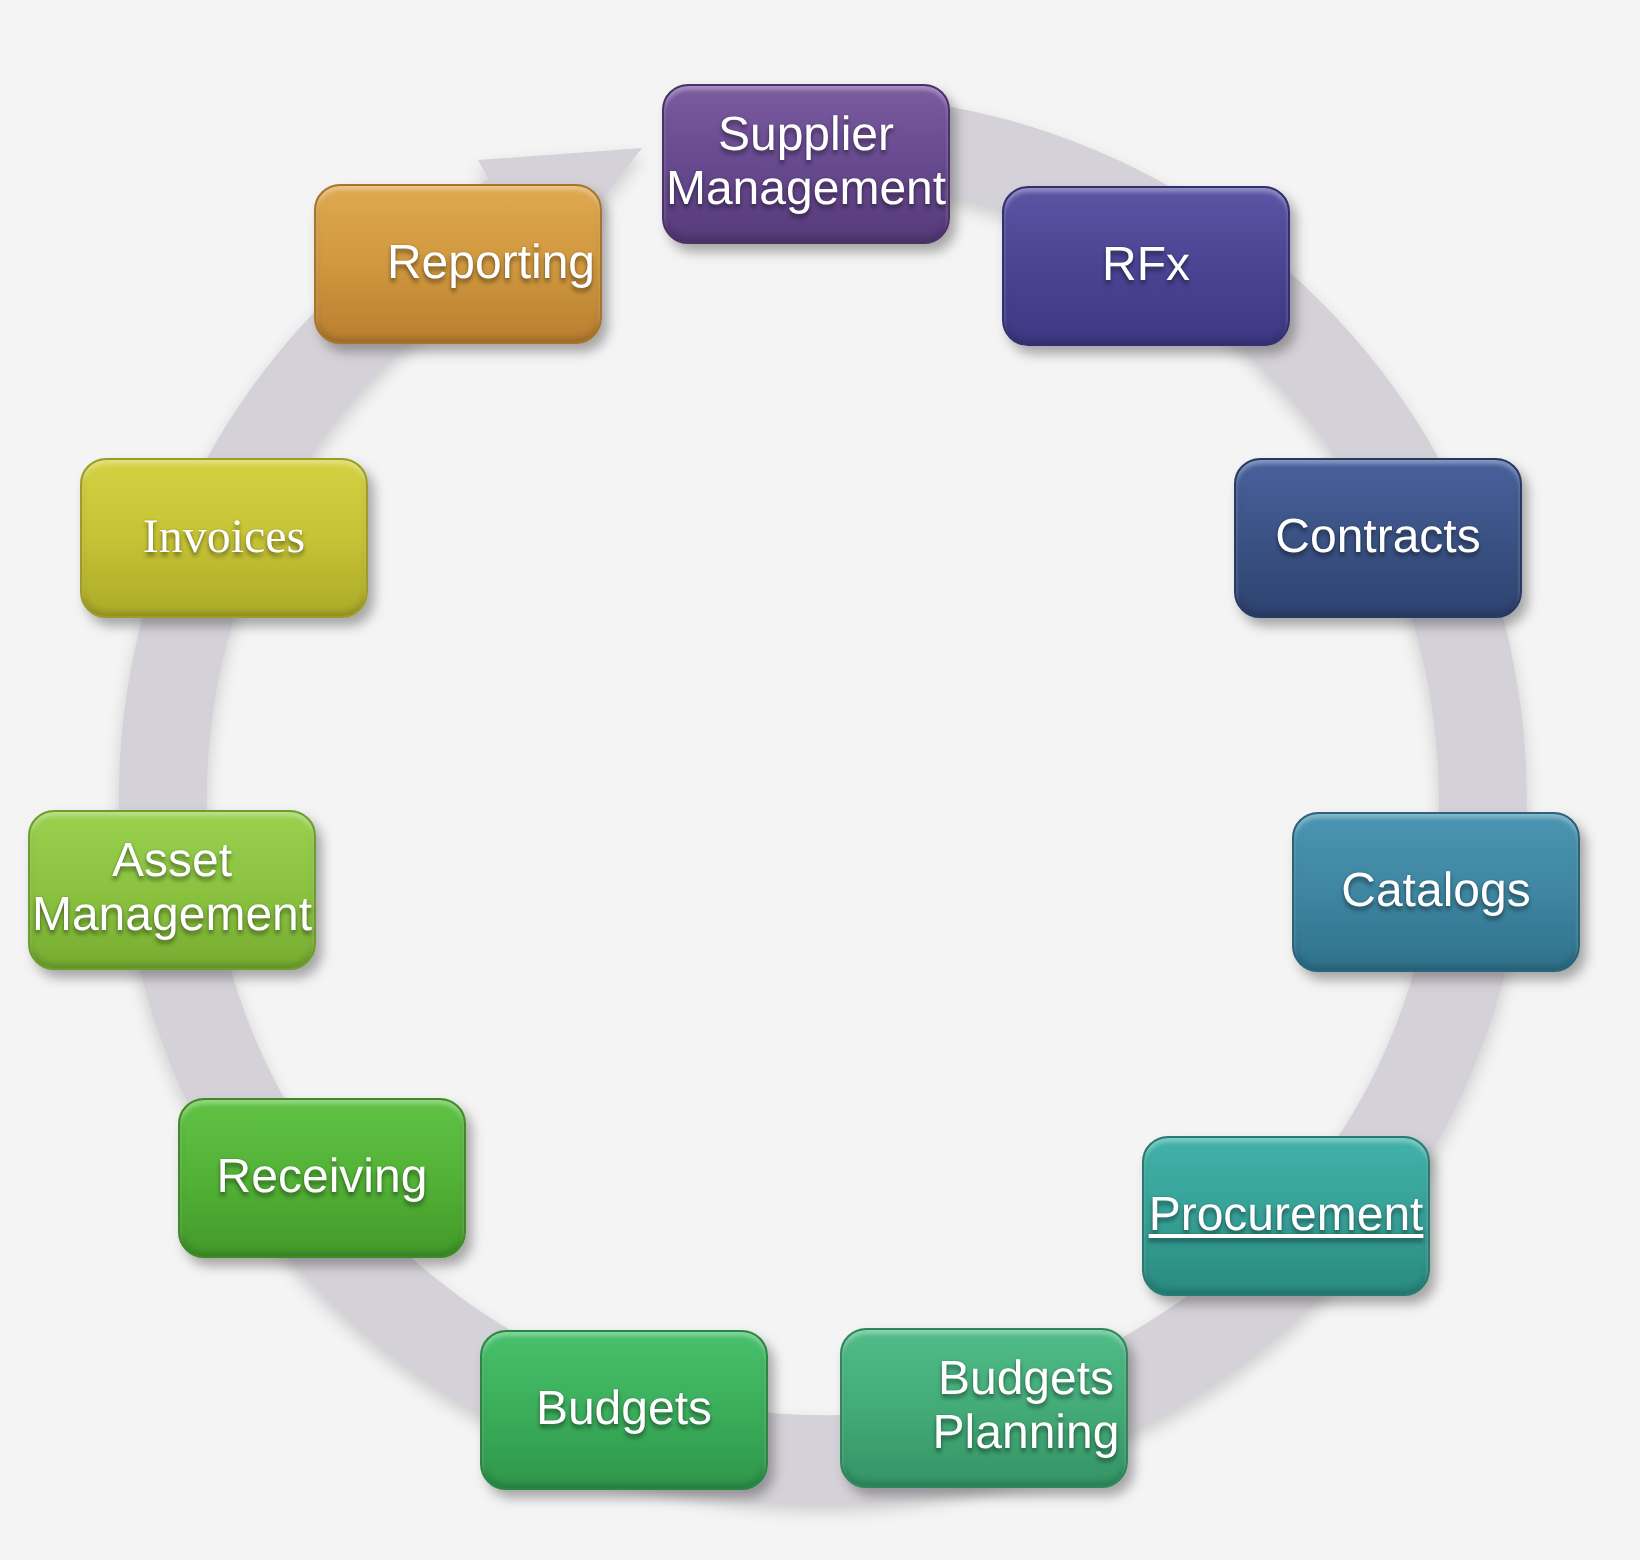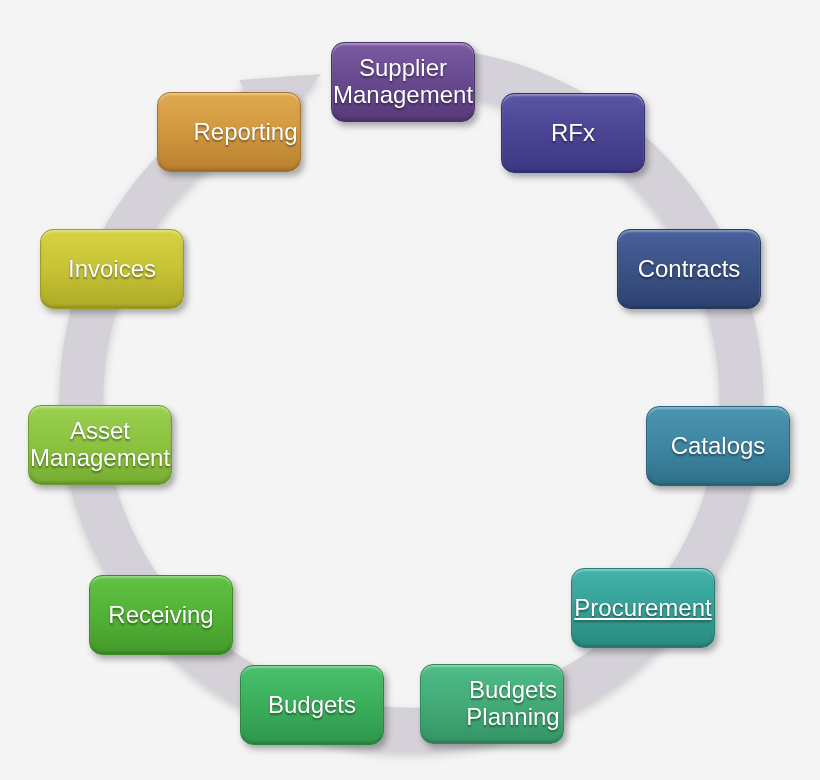--- a/index.html
+++ b/index.html
@@ -31,22 +31,22 @@
                inset 0 -2px 3px rgba(0,0,0,0.18);
     text-shadow:0 2px 2px rgba(0,0,0,0.40), 0 0 1px rgba(0,0,0,0.25);
   }
   .n0{left:331px;top:42px;}
   .n1{left:501px;top:93px;}
   .n2{left:617px;top:229px;}
   .n3{left:646px;top:406px;}
   .n4{left:571px;top:568px;text-decoration:underline;}
   .n5{left:420px;top:664px;padding-left:48px;}
   .n6{left:240px;top:665px;}
-  .n7{left:89px;top:575px;}
-  .n8{left:28px;top:405px;}
+  .n7{left:89px;top:549px;}
+  .n8{left:14px;top:405px;}
   .n9{left:40px;top:229px;}
   .n10{left:157px;top:92px;}
 </style>
 </head>
 <body>
 
 <div class="canvas" style="background: rgb(245, 244, 245);">
 
   <svg class="ring" viewBox="0 0 820 780" aria-hidden="true">
     <path id="ring-arc" d="M 381 71 A 330 330 0 1 1 255 109" fill="none" stroke="#d4d1d8" stroke-width="44"></path>
@@ -73,20 +73,20 @@
   </div>
   <div class="node n6" style="background: linear-gradient(rgb(72, 192, 108) 0%, rgb(59, 174, 91) 50%, rgb(46, 150, 75) 100%); border-color: rgb(40, 136, 66); color: rgb(255, 255, 255);">
     <span class="node-label">Budgets</span>
   </div>
   <div class="node n7" style="background: linear-gradient(rgb(96, 194, 68) 0%, rgb(82, 178, 54) 50%, rgb(67, 153, 42) 100%); border-color: rgb(60, 139, 36); color: rgb(255, 255, 255);">
     <span class="node-label">Receiving</span>
   </div>
   <div class="node n8" style="background: linear-gradient(rgb(153, 209, 79) 0%, rgb(139, 195, 64) 50%, rgb(118, 172, 49) 100%); border-color: rgb(107, 158, 42); color: rgb(255, 255, 255);">
     <span class="node-label">Asset Management</span>
   </div>
-  <div class="node n9" style="background: linear-gradient(rgb(212, 210, 67) 0%, rgb(198, 195, 53) 50%, rgb(173, 170, 40) 100%); border-color: rgb(158, 156, 34); color: rgb(255, 255, 255);">
+  <div class="node n9" style="background: linear-gradient(rgb(212, 210, 67) 0%, rgb(198, 195, 53) 50%, rgb(173, 170, 40) 100%); border-color: rgb(158, 156, 34); color: rgb(255, 255, 255); font-family: Liberation Serif, serif;">
     <span class="node-label">Invoices</span>
   </div>
   <div class="node n10" style="background: linear-gradient(rgb(223, 169, 79) 0%, rgb(208, 152, 63) 50%, rgb(185, 127, 48) 100%); border-color: rgb(169, 116, 41); color: rgb(255, 255, 255); padding-left: 39px;">
     <span class="node-label">Reporting</span>
   </div>
 
 </div>
 
 </body></html>

